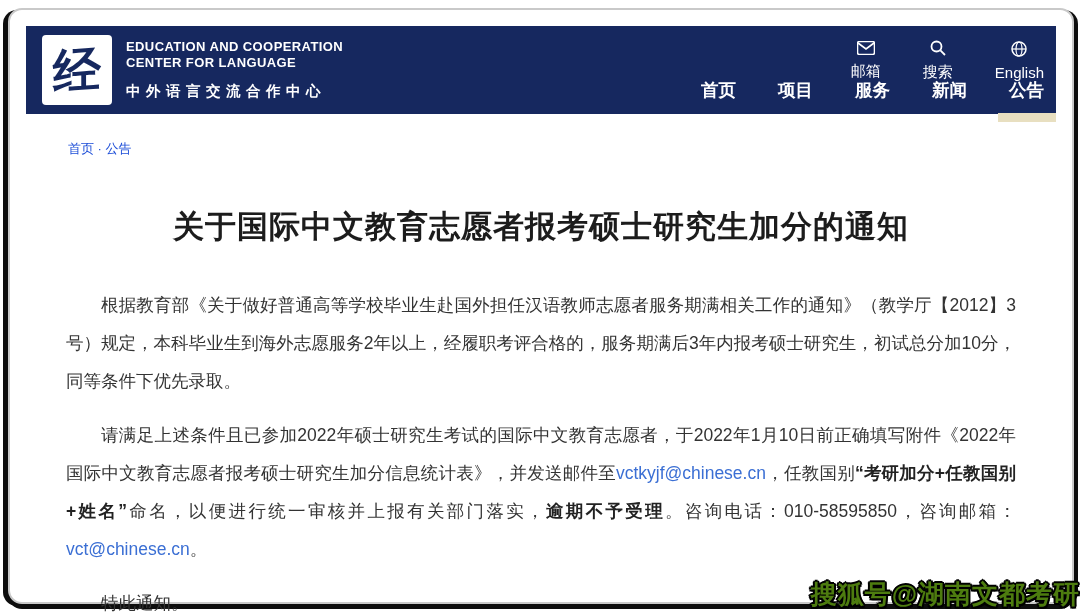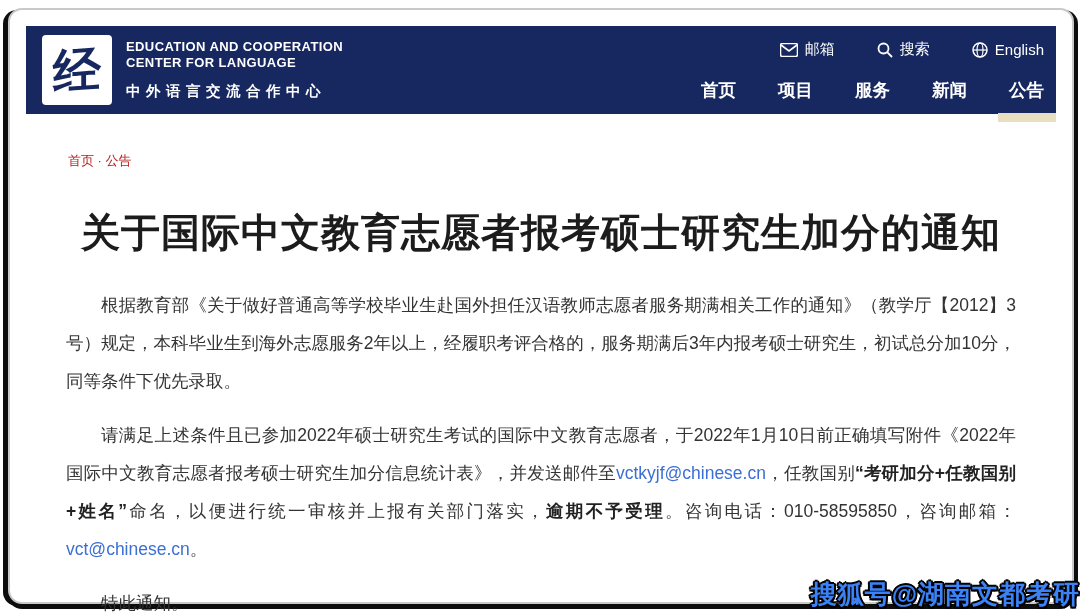--- a/index.html
+++ b/index.html
@@ -47,60 +47,60 @@
     font-size: 13px; font-weight: bold; letter-spacing: 0.4px; line-height: 16px;
   }
   .logo-text .cn {
     margin-top: 11px; font-size: 14.5px; font-weight: bold; letter-spacing: 5.5px;
   }
   .utility-row {
     position: absolute; top: 14px; right: 12px;
     display: flex; align-items: center; gap: 42px;
     font-size: 15px;
   }
-  .utility-item { display: flex; align-items: center; gap: 7px; cursor: pointer; }
+  .utility-item { display: flex; align-items: center; gap: 7px; cursor: pointer; flex-direction: column; }
   .utility-item svg { display: block; }
   .nav-row {
     position: absolute; bottom: 8px; right: 10px;
     display: flex; align-items: center; gap: 38px;
     font-size: 17.5px; font-weight: 600;
   }
   .nav-item { position: relative; cursor: pointer; padding: 4px 2px; }
   .nav-item.active .active-bar {
     position: absolute; left: 50%; transform: translateX(-50%);
     bottom: -16px; width: 58px; height: 9px;
     background: #e8dfc0;
   }
   
   .breadcrumb {
-    position: absolute; left: 58px; top: 142px;
-    font-size: 13px; color: #b91c1c;
+    position: absolute; left: 58px; top: 130px;
+    font-size: 13px; color: #1d4ed8;
   }
   
   .article-title {
     position: absolute; left: 0; right: 0; top: 196px;
     text-align: center;
-    font-size: 39px; font-weight: bold; color: #1c1c1c;
+    font-size: 31px; font-weight: bold; color: #1c1c1c;
     letter-spacing: 1px;
   }
   .article-body {
     position: absolute; left: 56px; right: 56px; top: 276px;
     font-size: 17.5px; color: #333333;
     line-height: 38px;
     text-align: justify;
   }
   .article-body p { text-indent: 2em; margin-bottom: 16px; }
   .article-body a.email-link {
     color: #3b6fd4; text-decoration: none; cursor: pointer;
   }
   .article-body .bold { font-weight: bold; color: #222; }
   
   .watermark {
     position: absolute; right: 0; bottom: 1px;
-    font-size: 26px; font-weight: bold; color: #3b82f6;
+    font-size: 26px; font-weight: bold; color: #4d7c0f;
     letter-spacing: 1px;
     text-shadow:
       2px 0 0 #000, -2px 0 0 #000, 0 2px 0 #000, 0 -2px 0 #000,
       1.5px 1.5px 0 #000, -1.5px -1.5px 0 #000,
       1.5px -1.5px 0 #000, -1.5px 1.5px 0 #000;
     white-space: nowrap;
   }
 </style>
 </head>
 <body>

